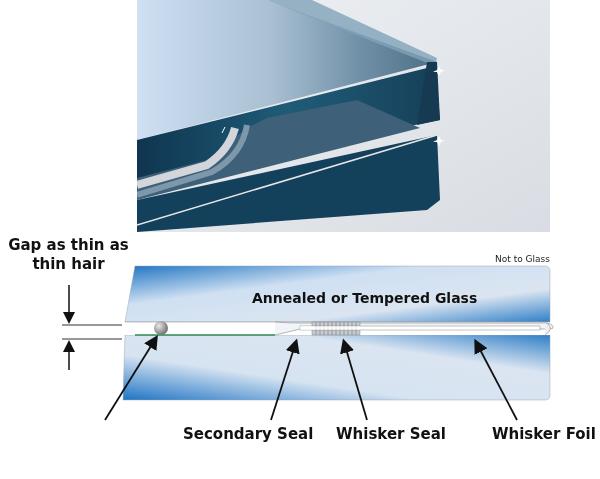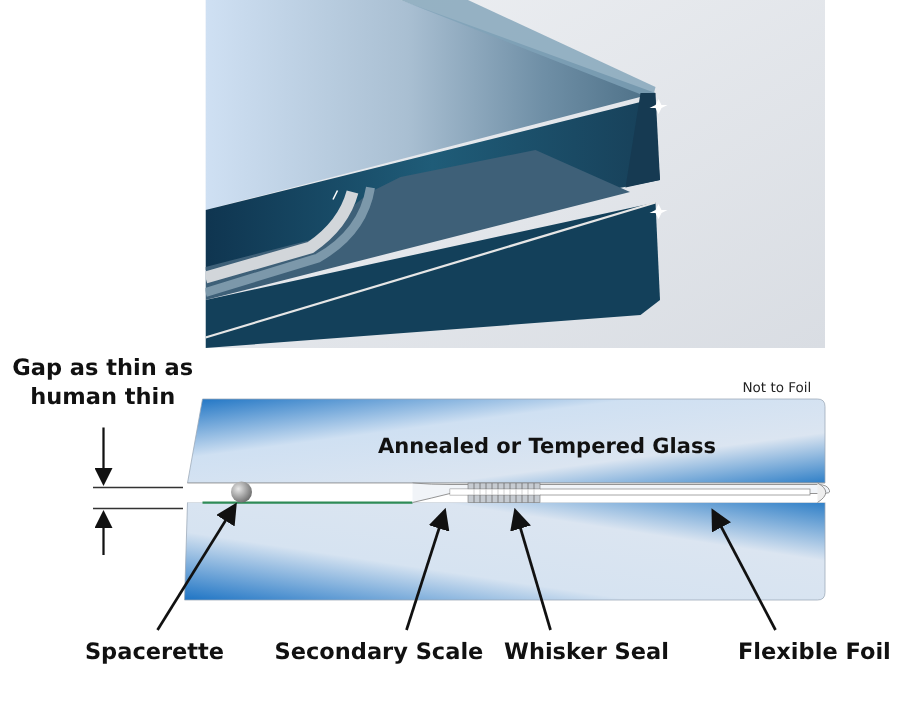--- a/index.html
+++ b/index.html
@@ -115,26 +115,25 @@
   <line x1="62" y1="109" x2="122" y2="109" stroke="#333" stroke-width="1"></line>
   <line x1="69" y1="55" x2="69" y2="91" stroke="#111" stroke-width="1.5" marker-end="url(#arr)"></line>
   <line x1="69" y1="140" x2="69" y2="113" stroke="#111" stroke-width="1.5" marker-end="url(#arr)"></line>
 
   <line x1="105" y1="190" x2="156" y2="108" stroke="#111" stroke-width="1.8" marker-end="url(#arr)"></line>
   <line x1="271" y1="190" x2="296" y2="112" stroke="#111" stroke-width="1.8" marker-end="url(#arr)"></line>
   <line x1="367" y1="190" x2="344" y2="112" stroke="#111" stroke-width="1.8" marker-end="url(#arr)"></line>
   <line x1="517" y1="190" x2="476" y2="112" stroke="#111" stroke-width="1.8" marker-end="url(#arr)"></line>
 </svg>
 
-<div class="small" style="left:495px;top:254px;">Not to Foil</div>
+<div class="small" style="left:495px;top:254px;">Not to Glass</div>
 <div class="glass-title" style="left:252px;top:290px;text-align:right;">Annealed or Tempered Glass</div>
 
 <div class="label" style="left:6px;top:236px;width:125px;">
   <div>Gap as thin as</div>
-  <div>human thin</div>
+  <div>thin hair</div>
 </div>
 
 <div class="label" style="left:38px;top:425px;width:130px;">
-  <div>Spacerette</div>
 </div>
-<div class="label" style="left:183px;top:425px;width:130px;">Secondary  Scale</div>
+<div class="label" style="left:183px;top:425px;width:130px;">Secondary  Seal</div>
 <div class="label" style="left:331px;top:425px;width:120px;">Whisker Seal</div>
-<div class="label" style="left:492px;top:425px;width:100px;">Flexible Foil</div>
+<div class="label" style="left:492px;top:425px;width:100px;">Whisker Foil</div>
 
 </body></html>

